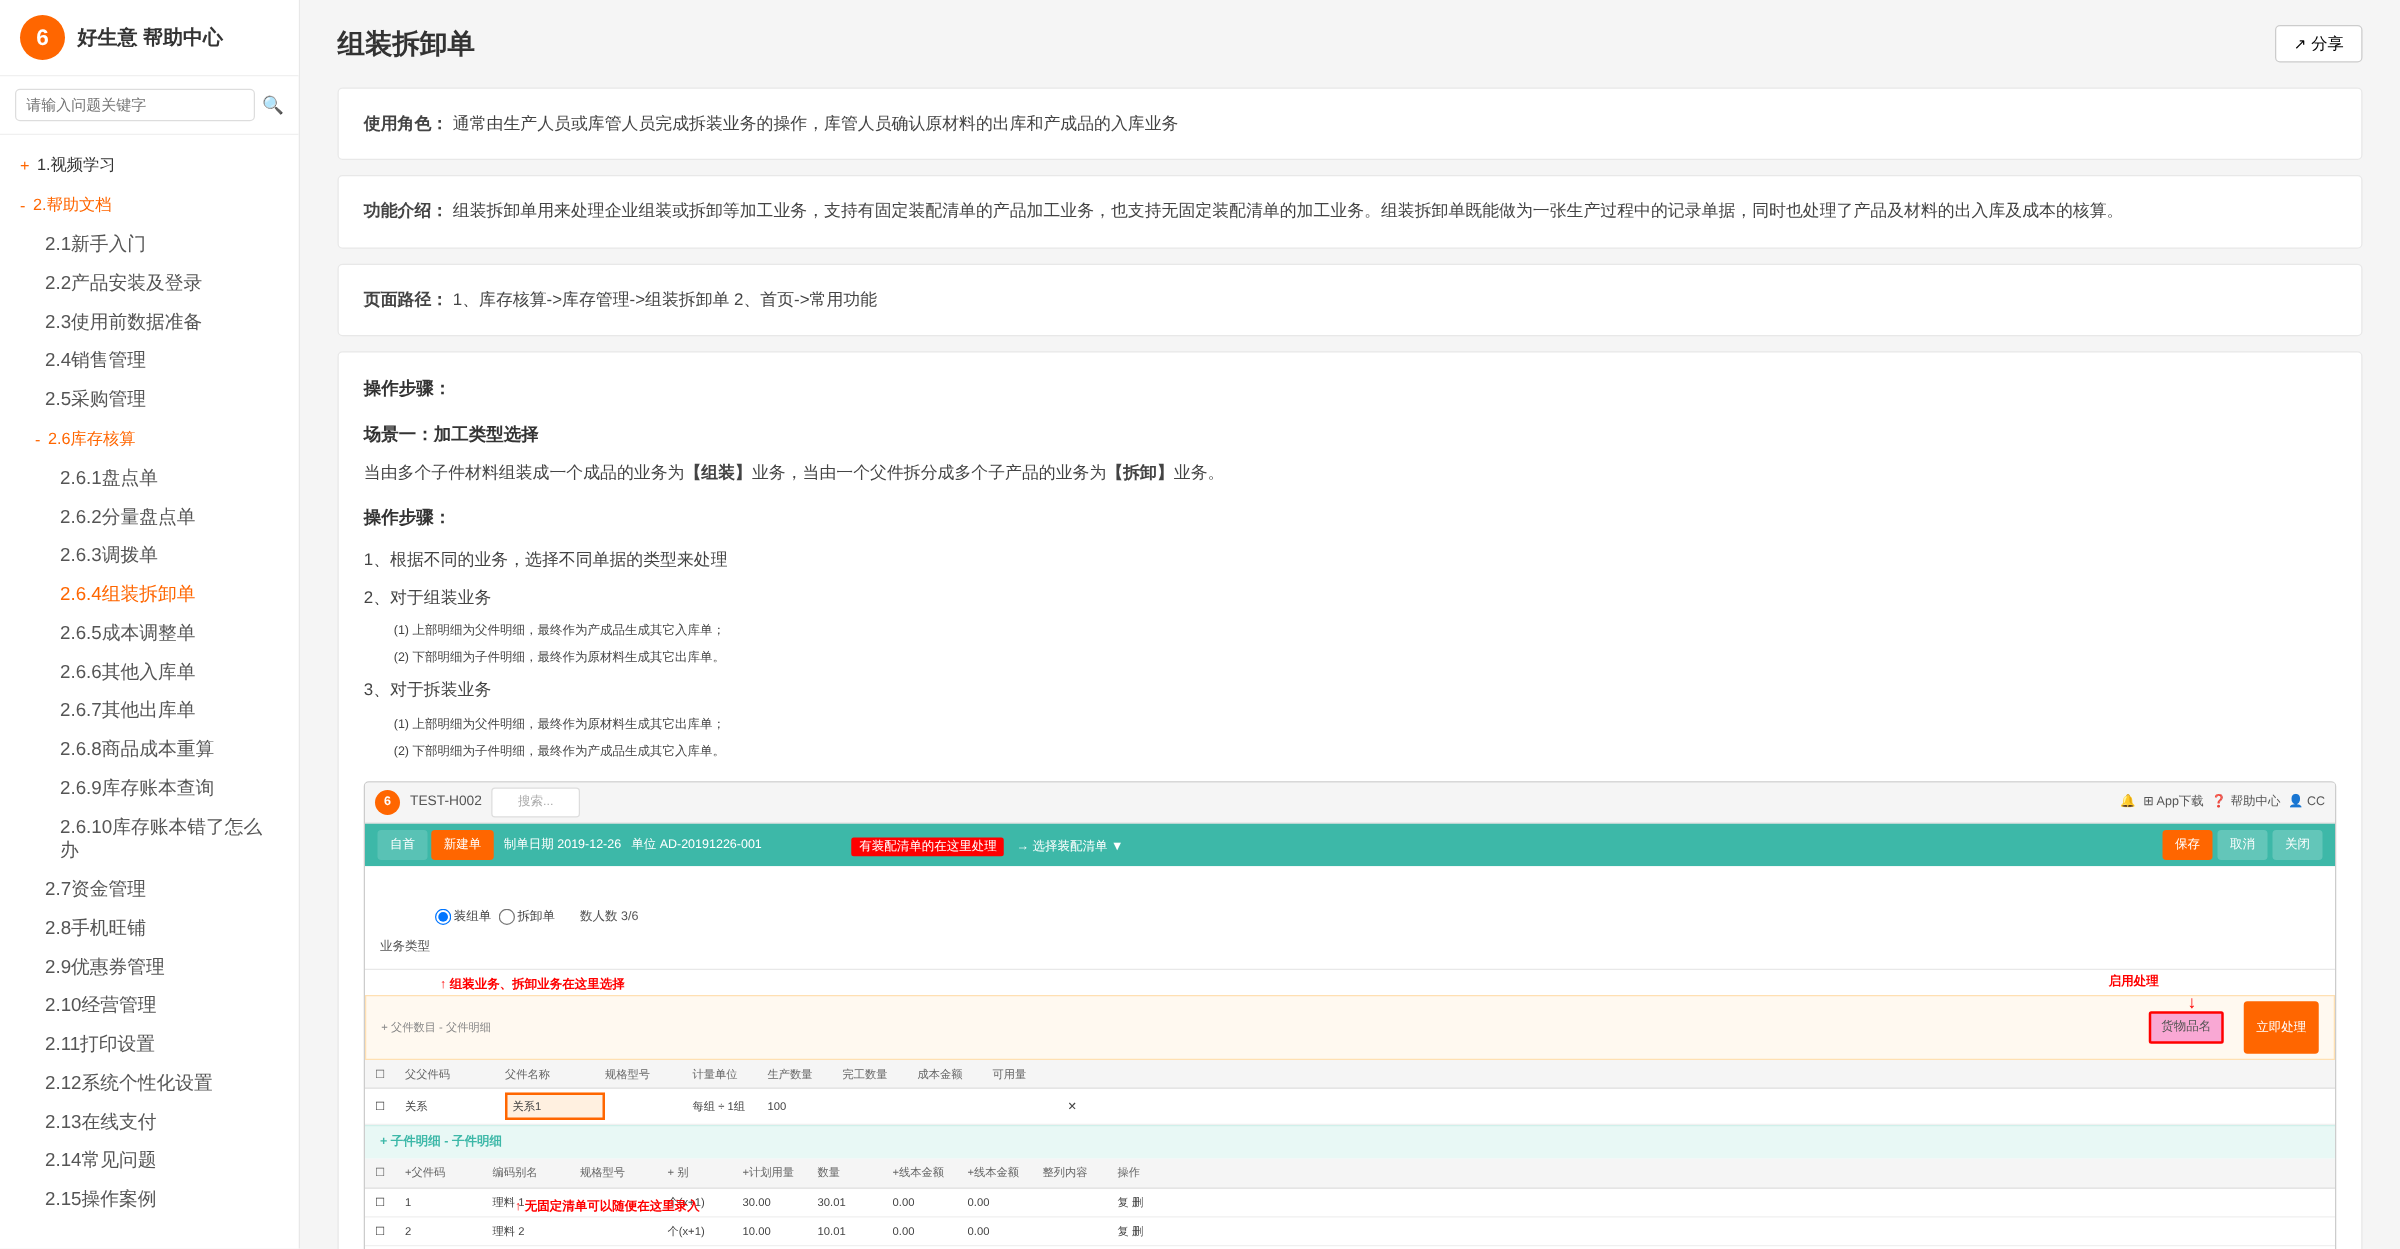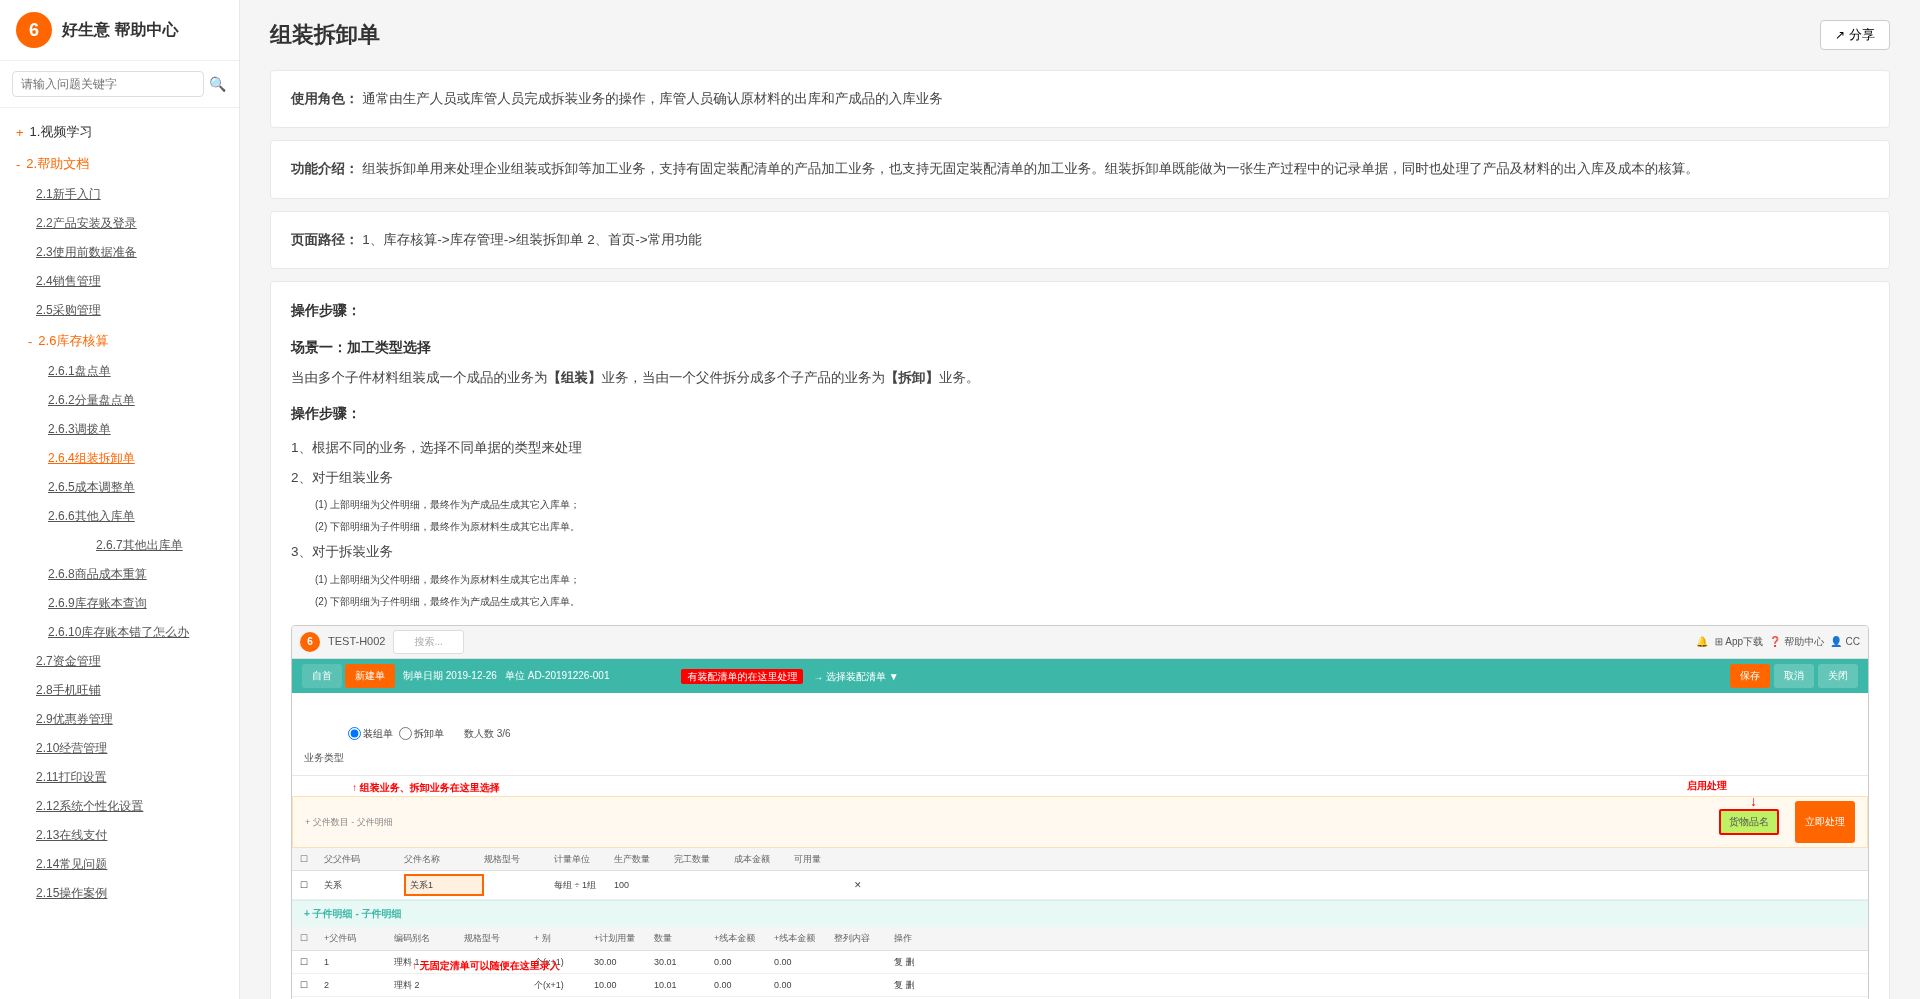--- a/index.html
+++ b/index.html
@@ -40,21 +40,21 @@
     .search-icon-btn { cursor: pointer; color: #999; font-size: 14px; }
     .sidebar-nav { overflow-y: auto; flex: 1; padding: 8px 0; }
     .nav-group { }
     .nav-group-header {
       display: flex; align-items: center; padding: 7px 16px; cursor: pointer; font-size: 13px; color: #333;
     }
     .nav-group-header .plus-icon { color: #f60; margin-right: 6px; font-size: 13px; }
     .nav-group-header .minus-icon { color: #f60; margin-right: 6px; font-size: 13px; }
     .nav-group-header.active-parent { color: #f60; }
     .nav-sub-item {
-      padding: 6px 16px 6px 36px; font-size: 12px; color: #555; cursor: pointer; text-decoration: underline;
+      padding: 6px 16px 6px 36px; font-size: 15px; color: #555; cursor: pointer;
     }
     .nav-sub-item.active { color: #f60; }
 
     
     .main-content {
       flex: 1; overflow-y: auto; background: #f5f5f5; padding: 20px 30px;
     }
     .page-title-bar {
       display: flex; align-items: center; justify-content: space-between;
       margin-bottom: 20px;
@@ -135,21 +135,21 @@
           <span class="minus-icon">-</span>
           <span style="color:#f60;">2.6库存核算</span>
         </div>
         <div>
           <div class="nav-sub-item" style="padding-left:48px;">2.6.1盘点单</div>
           <div class="nav-sub-item" style="padding-left:48px;">2.6.2分量盘点单</div>
           <div class="nav-sub-item" style="padding-left:48px;">2.6.3调拨单</div>
           <div class="nav-sub-item active" style="padding-left:48px;">2.6.4组装拆卸单</div>
           <div class="nav-sub-item" style="padding-left:48px;">2.6.5成本调整单</div>
           <div class="nav-sub-item" style="padding-left:48px;">2.6.6其他入库单</div>
-          <div class="nav-sub-item" style="padding-left:48px;margin-left:48px;">2.6.7其他出库单</div>
+          <div class="nav-sub-item" style="padding-left:48px;">2.6.7其他出库单</div>
           <div class="nav-sub-item" style="padding-left:48px;">2.6.8商品成本重算</div>
           <div class="nav-sub-item" style="padding-left:48px;">2.6.9库存账本查询</div>
           <div class="nav-sub-item" style="padding-left:48px;">2.6.10库存账本错了怎么办</div>
         </div>
         <div class="nav-sub-item">2.7资金管理</div>
         <div class="nav-sub-item">2.8手机旺铺</div>
         <div class="nav-sub-item">2.9优惠券管理</div>
         <div class="nav-sub-item">2.10经营管理</div>
         <div class="nav-sub-item">2.11打印设置</div>
         <div class="nav-sub-item">2.12系统个性化设置</div>
@@ -274,21 +274,21 @@
         </div>
 
         <div style="height:20px;background:#fff;"></div>
 
         <div style="background:#fff9f0;border:1px solid #ffe0b2;padding:4px 12px;font-size:10px;display:flex;align-items:center;justify-content:space-between;position:relative;">
           <span style="color:#888;font-size:9px;">+ 父件数目 - 父件明细</span>
 
           <div style="display:flex;align-items:center;gap:6px;">
             <span style="position:absolute;right:140px;top:-20px;color:#f00;font-size:10px;font-weight:bold;">启用处理</span>
             <span style="position:absolute;right:110px;top:-8px;color:#f00;font-size:14px;">↓</span>
-            <div style="border:2px solid #f00;padding:2px 8px;font-size:10px;color:#555;background:#bef264;border-radius:2px;margin-right:10px;">货物品名</div>
+            <div style="border:2px solid #f00;padding:2px 8px;font-size:10px;color:#555;background:#f9a8d4;border-radius:2px;margin-right:10px;">货物品名</div>
             <button style="background:#f60;color:#fff;border:none;padding:14px 10px;font-size:10px;border-radius:3px;cursor:pointer;">立即处理</button>
           </div>
         </div>
 
         <div style="background:#fff;">
 
           <div style="display:grid;grid-template-columns:24px 80px 80px 70px 60px 60px 60px 60px 60px 30px;background:#f5f5f5;padding:3px 8px;font-size:9px;color:#666;border-bottom:1px solid #e0e0e0;">
             <span>☐</span>
             <span>父父件码</span>
             <span>父件名称</span>

